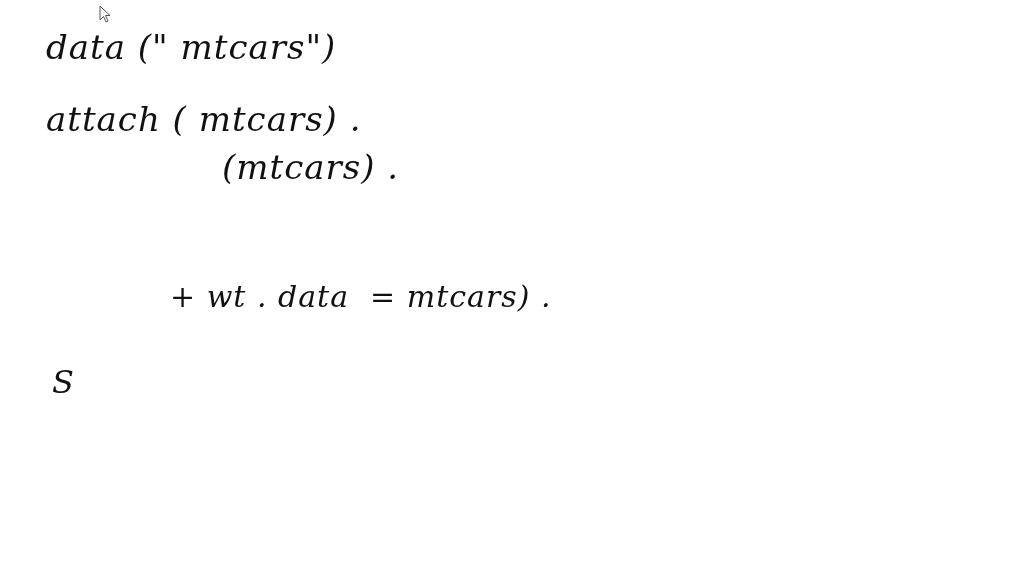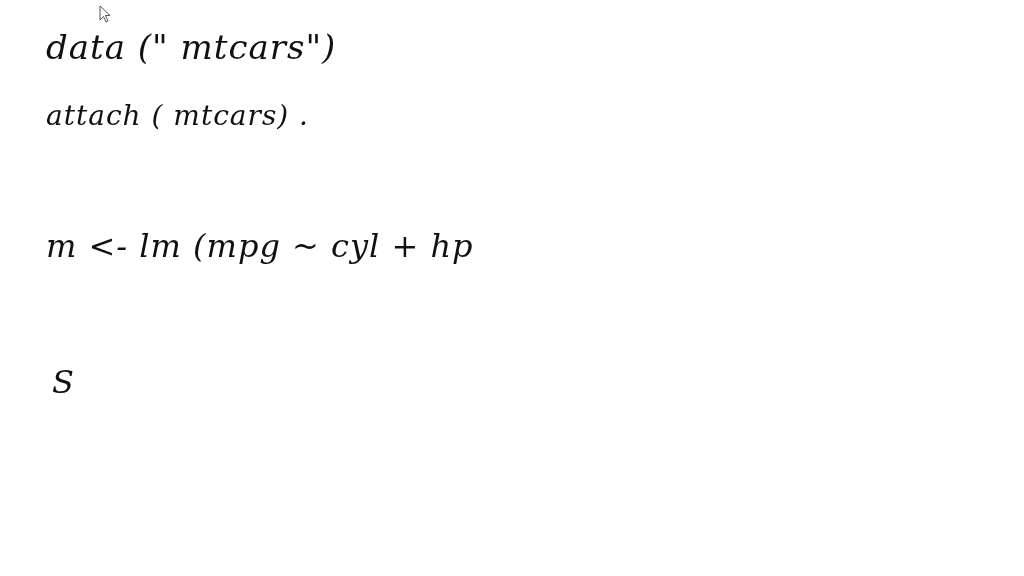--- a/index.html
+++ b/index.html
@@ -18,21 +18,21 @@
     }
     .ink {
       position: absolute;
       color: #111111;
       font-family: "DejaVu Serif", serif;
       font-style: italic;
       white-space: pre;
       line-height: 1;
     }
     .l1 { left: 46px; top: 30px; font-size: 34px; letter-spacing: 1px; }
-    .l2 { left: 46px; top: 102px; font-size: 28px; letter-spacing: 1px; }
+    .l2 { left: 46px; top: 102px; font-size: 34px; letter-spacing: 1px; }
     .l3a { left: 34px; top: 172px; font-size: 34px; letter-spacing: 1px; }
     .l3b { left: 222px; top: 150px; font-size: 34px; letter-spacing: 1px; }
     .l4 { left: 46px; top: 230px; font-size: 32px; letter-spacing: 1px; }
     .l5 { left: 170px; top: 282px; font-size: 30px; letter-spacing: 1px; }
     .l6 { left: 52px; top: 366px; font-size: 32px; }
     .cursor {
       position: absolute;
       left: 99px;
       top: 5px;
       width: 12px;
@@ -44,15 +44,16 @@
 
 <div class="canvas">
   <div class="cursor">
     <svg width="12" height="18" viewBox="0 0 12 18">
       <path d="M1 1 L1 15 L4.5 11.5 L7 17 L9 16 L6.5 10.5 L11 10.5 Z" fill="#ffffff" stroke="#555555" stroke-width="1"></path>
     </svg>
   </div>
 
   <div class="ink l1">data (" mtcars")</div>
   <div class="ink l2">attach ( mtcars) .</div>
-  <div class="ink l4">m &lt;- lm (mpg ~ cyl + hp</div>
+  <div class="ink l3b">(mtcars) .</div>
+  <div class="ink l5">+ wt . data  = mtcars) .</div>
   <div class="ink l6">S</div>
 </div>
 
 </body></html>

